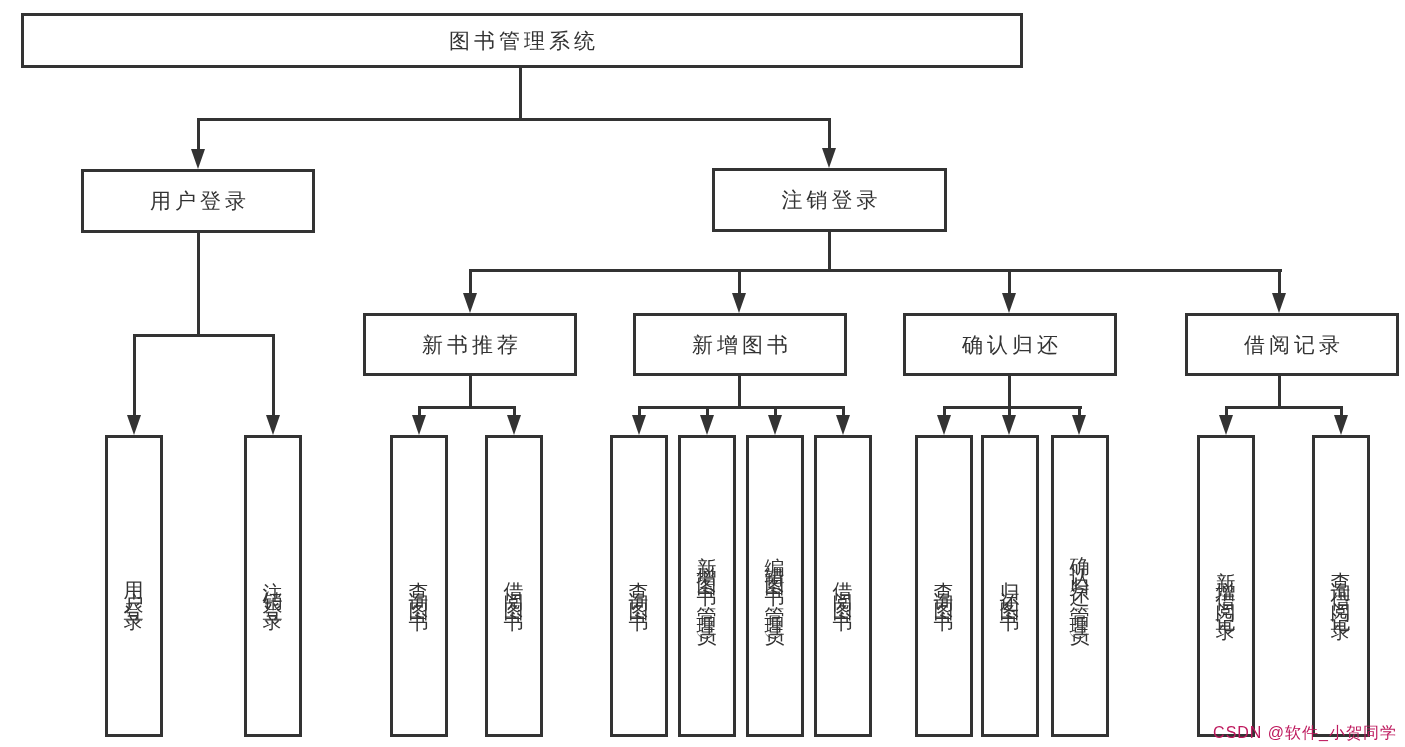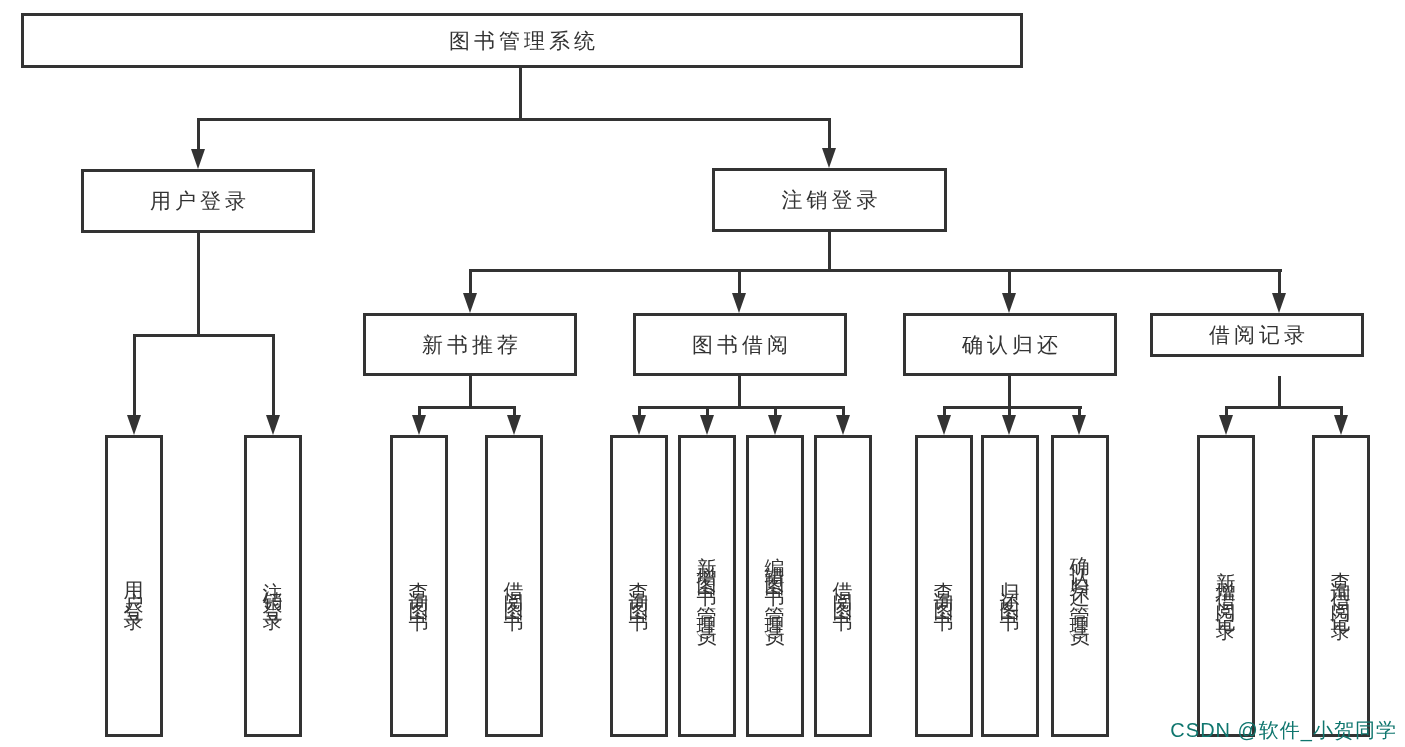--- a/index.html
+++ b/index.html
@@ -48,45 +48,45 @@
     position: absolute;
     width: 0; height: 0;
     border-left: 7px solid transparent;
     border-right: 7px solid transparent;
     border-top: 20px solid #333333;
   }
   .watermark {
     position: absolute;
     right: 8px;
     bottom: 3px;
-    font-size: 20px;
-    color: #0f766e;
+    font-size: 16px;
+    color: #be185d;
     letter-spacing: 1px;
     z-index: 10;
     white-space: nowrap;
   }
 </style>
 </head>
 <body>
 
 <div class="canvas">
 
   <div class="node" style="left:21px; top:13px; width:1002px; height:55px;">图书管理系统</div>
 
   <div class="node" style="left:81px; top:169px; width:234px; height:64px;">用户登录</div>
 
   <div class="node" style="left:712px; top:168px; width:235px; height:64px;">注销登录</div>
 
   <div class="node" style="left:363px; top:313px; width:214px; height:63px;">新书推荐</div>
 
-  <div class="node" style="left:633px; top:313px; width:214px; height:63px;">图书借阅</div>
+  <div class="node" style="left:633px; top:313px; width:214px; height:63px;">新增图书</div>
 
   <div class="node" style="left:903px; top:313px; width:214px; height:63px;">确认归还</div>
 
-  <div class="node" style="left:1150px; top:313px; width:214px; height:44px;">借阅记录</div>
+  <div class="node" style="left:1185px; top:313px; width:214px; height:63px;">借阅记录</div>
 
   <div class="leaf" style="left:105px;">用户登录</div>
   <div class="leaf" style="left:244px;">注销登录</div>
 
   <div class="leaf" style="left:390px;">查询图书</div>
   <div class="leaf" style="left:485px;">借阅图书</div>
 
   <div class="leaf" style="left:610px;">查询图书</div>
   <div class="leaf" style="left:678px;">新增图书（管理员）</div>
   <div class="leaf" style="left:746px;">编辑图书（管理员）</div>

